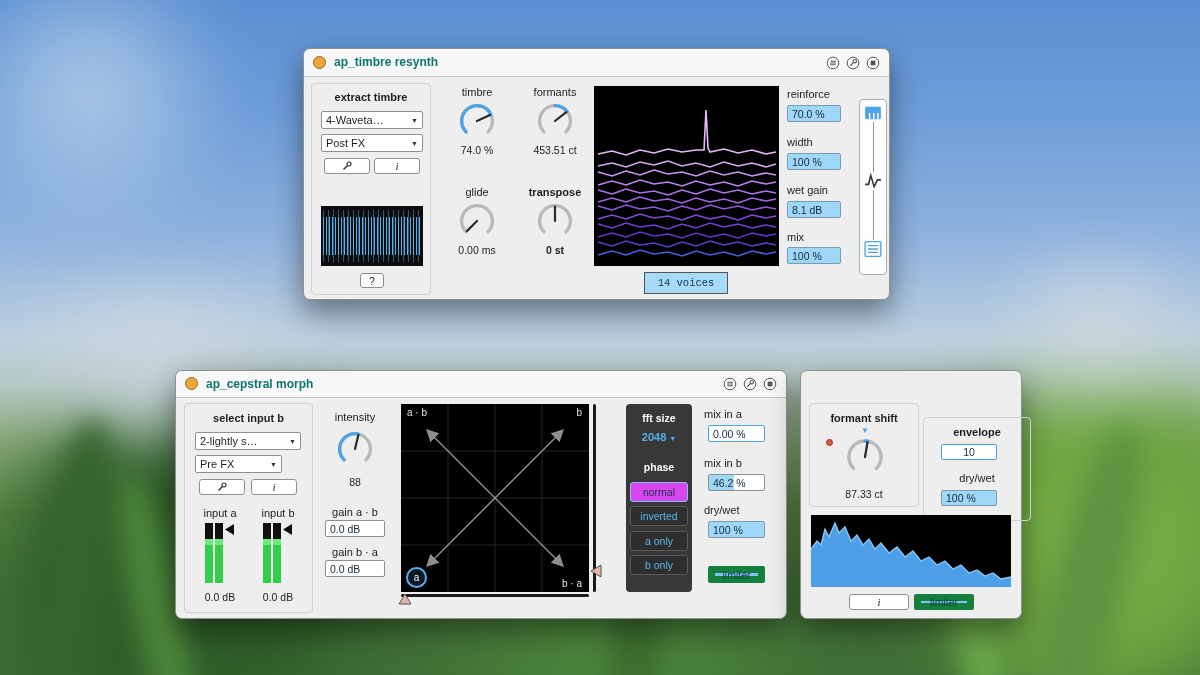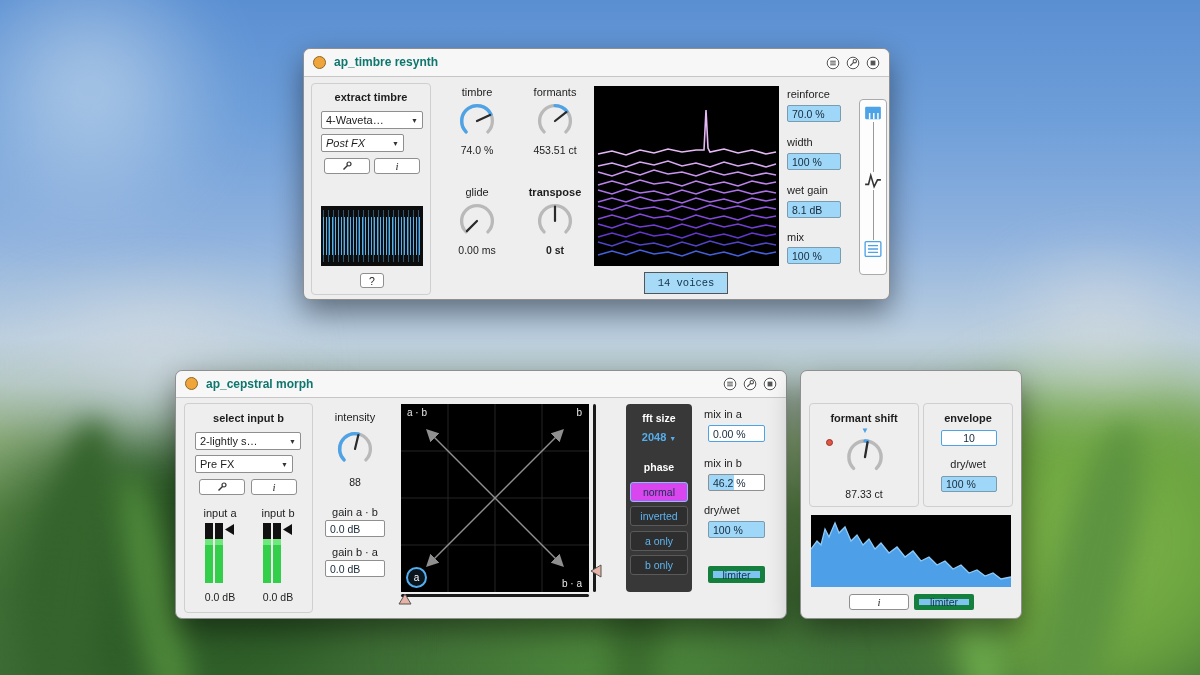--- a/index.html
+++ b/index.html
@@ -22,21 +22,21 @@
   .lbl.c{text-align:center;}
   .dd{position:absolute;background:#fff;border:1px solid #8f8f8f;border-radius:2px;display:flex;align-items:center;justify-content:space-between;padding:0 4px;font-size:11px;box-sizing:border-box;height:18px;}
   .dd-arrow{font-size:7px;color:#333;margin-left:3px;}
   .mbtn{position:absolute;background:#fff;border:1px solid #8f8f8f;border-radius:3px;display:flex;align-items:center;justify-content:center;font-size:10.5px;box-sizing:border-box;padding:0;}
   .mbtn.italic{font-family:"Liberation Serif",serif;font-style:italic;font-size:11px;}
   .nbox{position:absolute;height:17px;border:1px solid #8f8f8f;border-radius:2px;font-size:10.5px;display:flex;align-items:center;padding-left:4px;background:#fff;color:#16293a;box-sizing:border-box;white-space:nowrap;}
   .nbox.blue{background:#9ed7f7;border-color:#7b9cae;}
   .nbox.fill46{background:linear-gradient(90deg,#9ed7f7 0 46%,#ffffff 46%);}
   .nbox.center{justify-content:center;padding-left:0;}
   .nbox.bluestroke{border-color:#4da3e8;}
-  .bluebtn{position:absolute;background:#7dc4f0;border:5px solid #15803d;border-radius:2px;color:#14334a;font-size:10.5px;display:flex;align-items:center;justify-content:center;box-sizing:border-box;}
+  .bluebtn{position:absolute;background:#7dc4f0;border:7px solid #15803d;border-radius:2px;color:#14334a;font-size:10.5px;display:flex;align-items:center;justify-content:center;box-sizing:border-box;}
   .kblock{position:absolute;display:flex;flex-direction:column;align-items:center;}
   .klabel{font-size:11px;margin-bottom:1px;white-space:nowrap;}
   .kvalue{font-size:10.5px;color:#222;margin-top:1px;white-space:nowrap;}
   .dial .track{fill:none;stroke:#b9b9b9;stroke-width:3;stroke-linecap:round;}
   .dial .val{fill:none;stroke:#4da3e8;stroke-width:3;stroke-linecap:round;}
   .dial .ndl{stroke:#2a2a2a;stroke-width:2;stroke-linecap:round;}
   .blackbox{position:absolute;background:#000;}
   .waveform{position:absolute;background:#0d0d0d;overflow:hidden;}
   .wf-band{position:absolute;left:2px;right:2px;top:50%;transform:translateY(-50%);}
   .wf-main{height:38px;background:repeating-linear-gradient(90deg,#54b2ee 0 1px,transparent 1px 3px);}
@@ -97,21 +97,21 @@
       </span>
     </header>
     <div class="wbody">
 
       <div class="panel" style="left:7px;top:7px;width:120px;height:212px;">
         <div class="lbl b c" style="left:0;right:0;top:7px;">extract timbre</div>
         <div class="dd" style="left:9px;top:27px;width:102px;">
           <span>4-Waveta…</span>
           <span class="dd-arrow">▼</span>
         </div>
-        <div class="dd" style="left:9px;top:50px;width:83px;font-style:italic;">
+        <div class="dd" style="left:9px;top:50px;width:102px;">
           <span>Post FX</span>
           <span class="dd-arrow">▼</span>
         </div>
         <div class="mbtn" style="left:12px;top:74px;width:46px;height:16px;">
           <svg width="12" height="12" viewBox="0 0 12 12">
               <path d="M2.5 9.5L6.5 5.5" stroke="#333" stroke-width="1.4" fill="none"></path>
               <circle cx="8" cy="4" r="2" fill="none" stroke="#333" stroke-width="1.2"></circle>
             </svg>
         </div>
         <div class="mbtn italic" style="left:62px;top:74px;width:46px;height:16px;">i</div>
@@ -223,21 +223,21 @@
       </span>
     </header>
     <div class="wbody" style="top:26px;">
 
       <div class="panel" style="left:8px;top:6px;width:129px;height:210px;">
         <div class="lbl b c" style="left:0;right:0;top:8px;">select input b</div>
         <div class="dd" style="left:10px;top:28px;width:106px;">
           <span>2-lightly s…</span>
           <span class="dd-arrow">▼</span>
         </div>
-        <div class="dd" style="left:10px;top:51px;width:98px;">
+        <div class="dd" style="left:10px;top:51px;width:87px;">
           <span>Pre FX</span>
           <span class="dd-arrow">▼</span>
         </div>
         <div class="mbtn" style="left:14px;top:75px;width:46px;height:16px;">
           <svg width="12" height="12" viewBox="0 0 12 12">
               <path d="M2.5 9.5L6.5 5.5" stroke="#333" stroke-width="1.4" fill="none"></path>
               <circle cx="8" cy="4" r="2" fill="none" stroke="#333" stroke-width="1.2"></circle>
             </svg>
         </div>
         <div class="mbtn italic" style="left:66px;top:75px;width:46px;height:16px;">i</div>
@@ -334,21 +334,21 @@
         <div class="reddot" style="left:16px;top:35px;"></div>
         <div class="modmark" style="left:51px;top:23px;">▼</div>
         <svg class="dial" style="position:absolute;left:32px;top:30px;" width="46" height="46" viewBox="0 0 40 40">
           <path class="track" d="M10.1 29.9 A14 14 0 1 1 29.9 29.9"></path>
           <path class="val" d="M20 6 A14 14 0 0 1 22.3 6.2"></path>
           <line class="ndl" x1="20" y1="20" x2="22.2" y2="7.2"></line>
         </svg>
         <div class="lbl c" style="left:0;right:0;top:84px;font-size:10.5px;">87.33 ct</div>
       </div>
 
-      <div class="panel" style="left:122px;top:6px;width:90px;height:104px;">
+      <div class="panel" style="left:122px;top:20px;width:108px;height:104px;">
         <div class="lbl b c" style="left:0;right:0;top:8px;">envelope</div>
         <div class="nbox bluestroke center" style="left:17px;top:26px;width:56px;height:16px;">10</div>
         <div class="lbl c" style="left:0;right:0;top:54px;">dry/wet</div>
         <div class="nbox blue" style="left:17px;top:72px;width:56px;height:16px;">100 %</div>
       </div>
 
       <div class="blackbox" style="left:10px;top:118px;width:200px;height:72px;">
         <svg width="200" height="72" viewBox="0 0 200 72">
           <path d="M0 72 L0 34 L6 26 L10 30 L14 14 L18 22 L24 8 L28 18 L34 12 L40 26 L46 20 L52 30 L58 24 L64 34 L70 28 L78 38 L86 32 L94 42 L102 36 L110 46 L118 42 L126 50 L134 46 L142 54 L150 50 L158 58 L166 55 L174 61 L182 58 L190 64 L200 62 L200 72 Z" fill="#4da0e8"></path>
           <path d="M0 34 L6 26 L10 30 L14 14 L18 22 L24 8 L28 18 L34 12 L40 26 L46 20 L52 30 L58 24 L64 34 L70 28 L78 38 L86 32 L94 42 L102 36 L110 46 L118 42 L126 50 L134 46 L142 54 L150 50 L158 58 L166 55 L174 61 L182 58 L190 64 L200 62" fill="none" stroke="#8ecaf7" stroke-width="1.3"></path>

